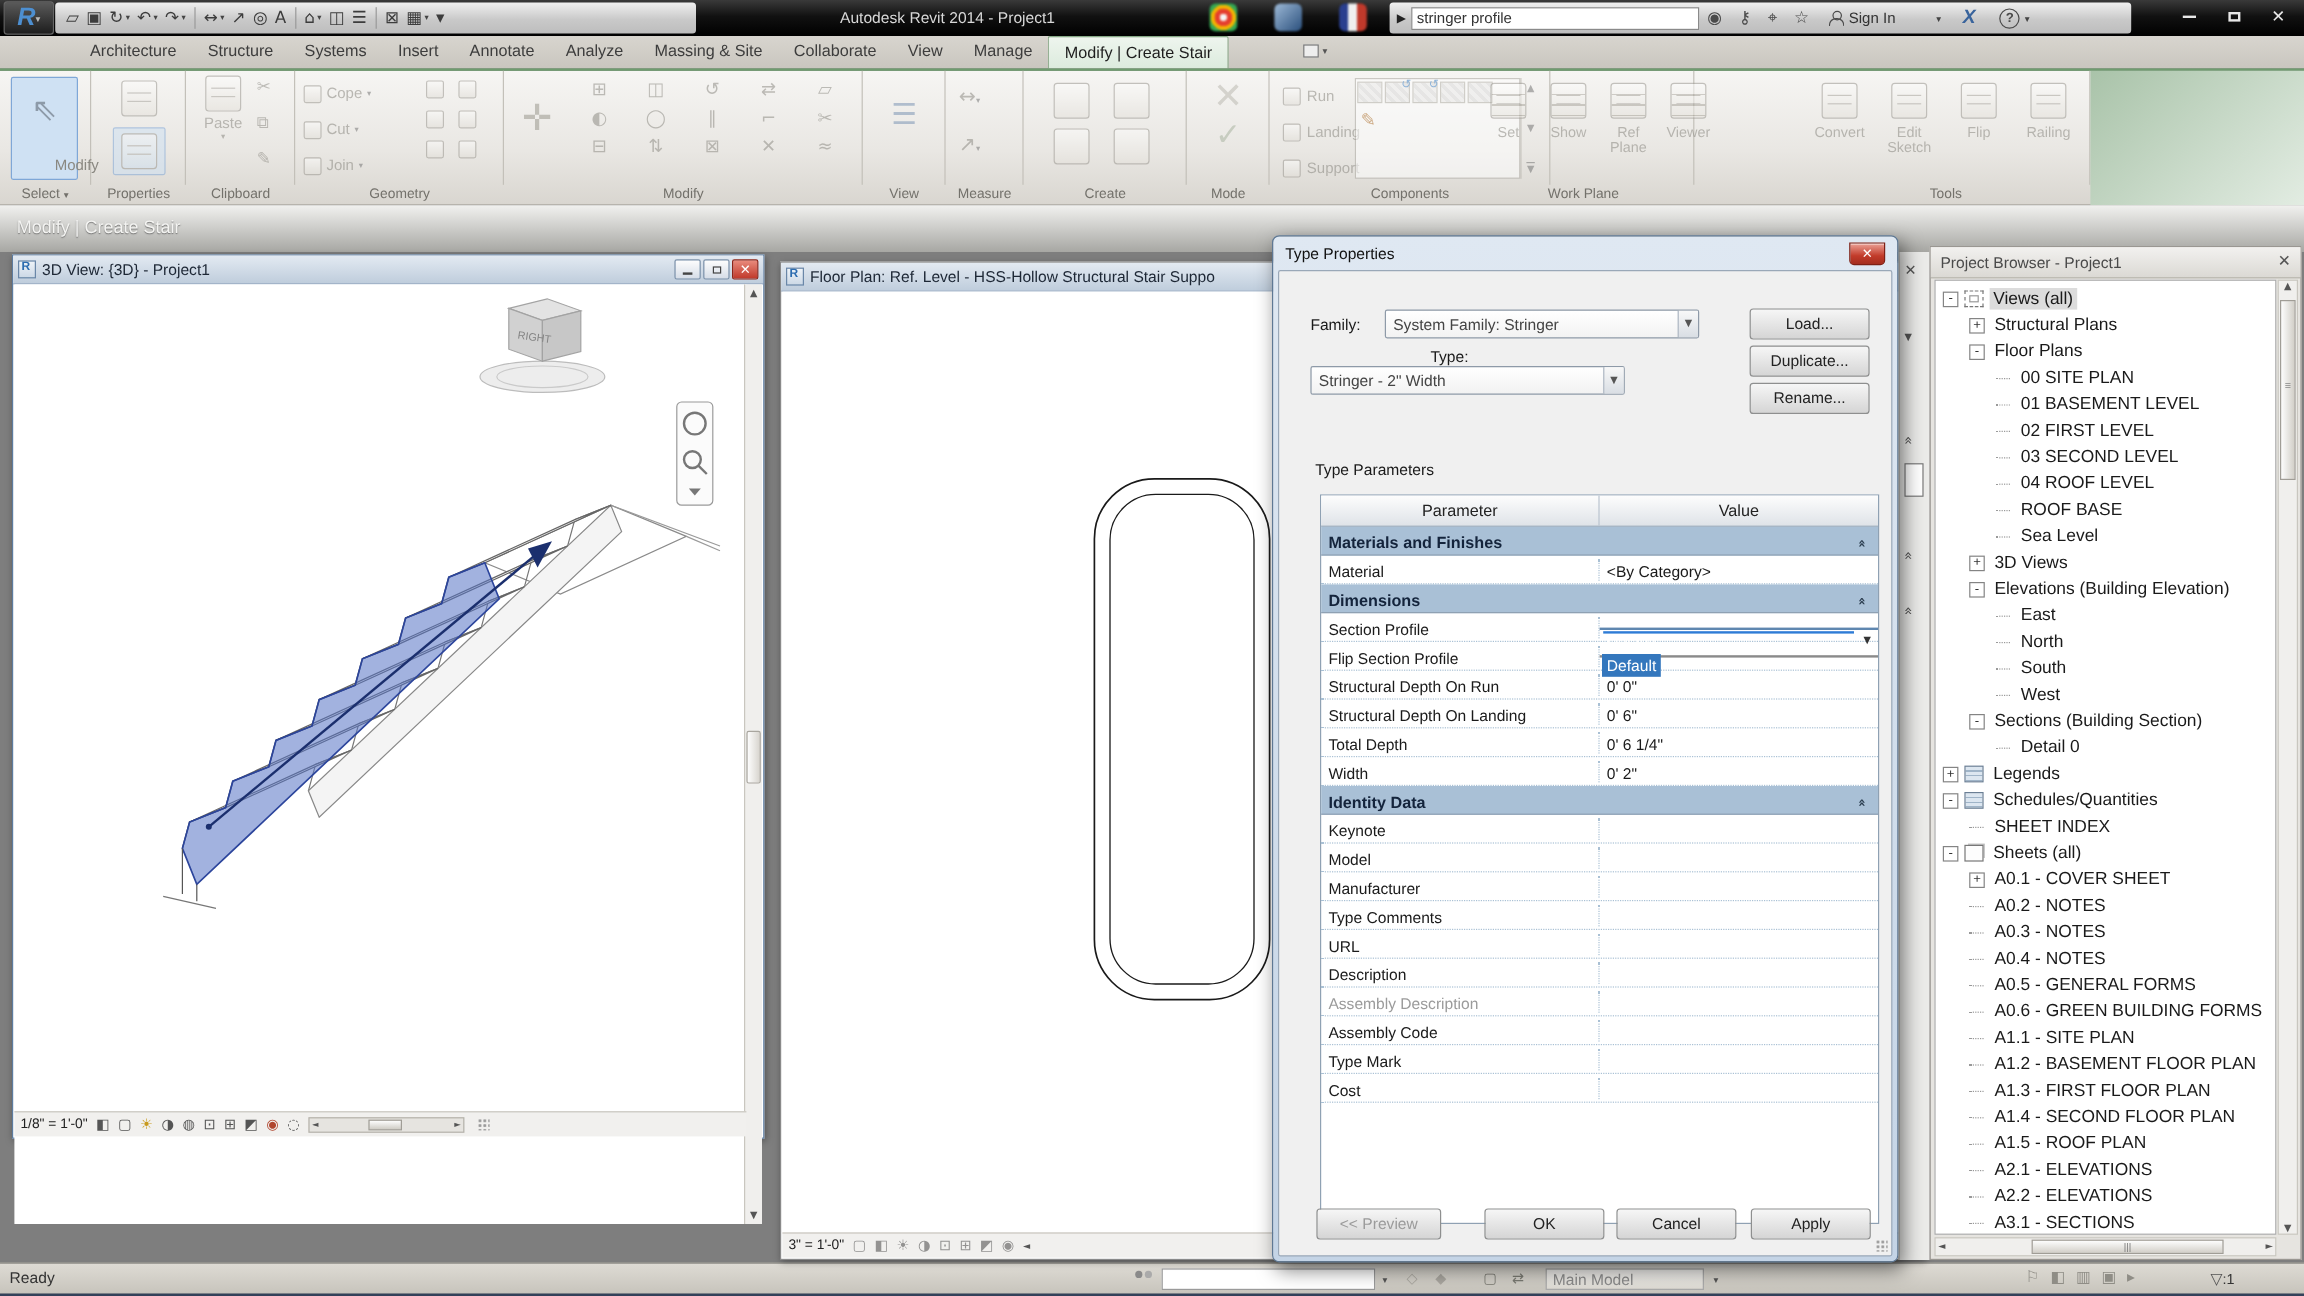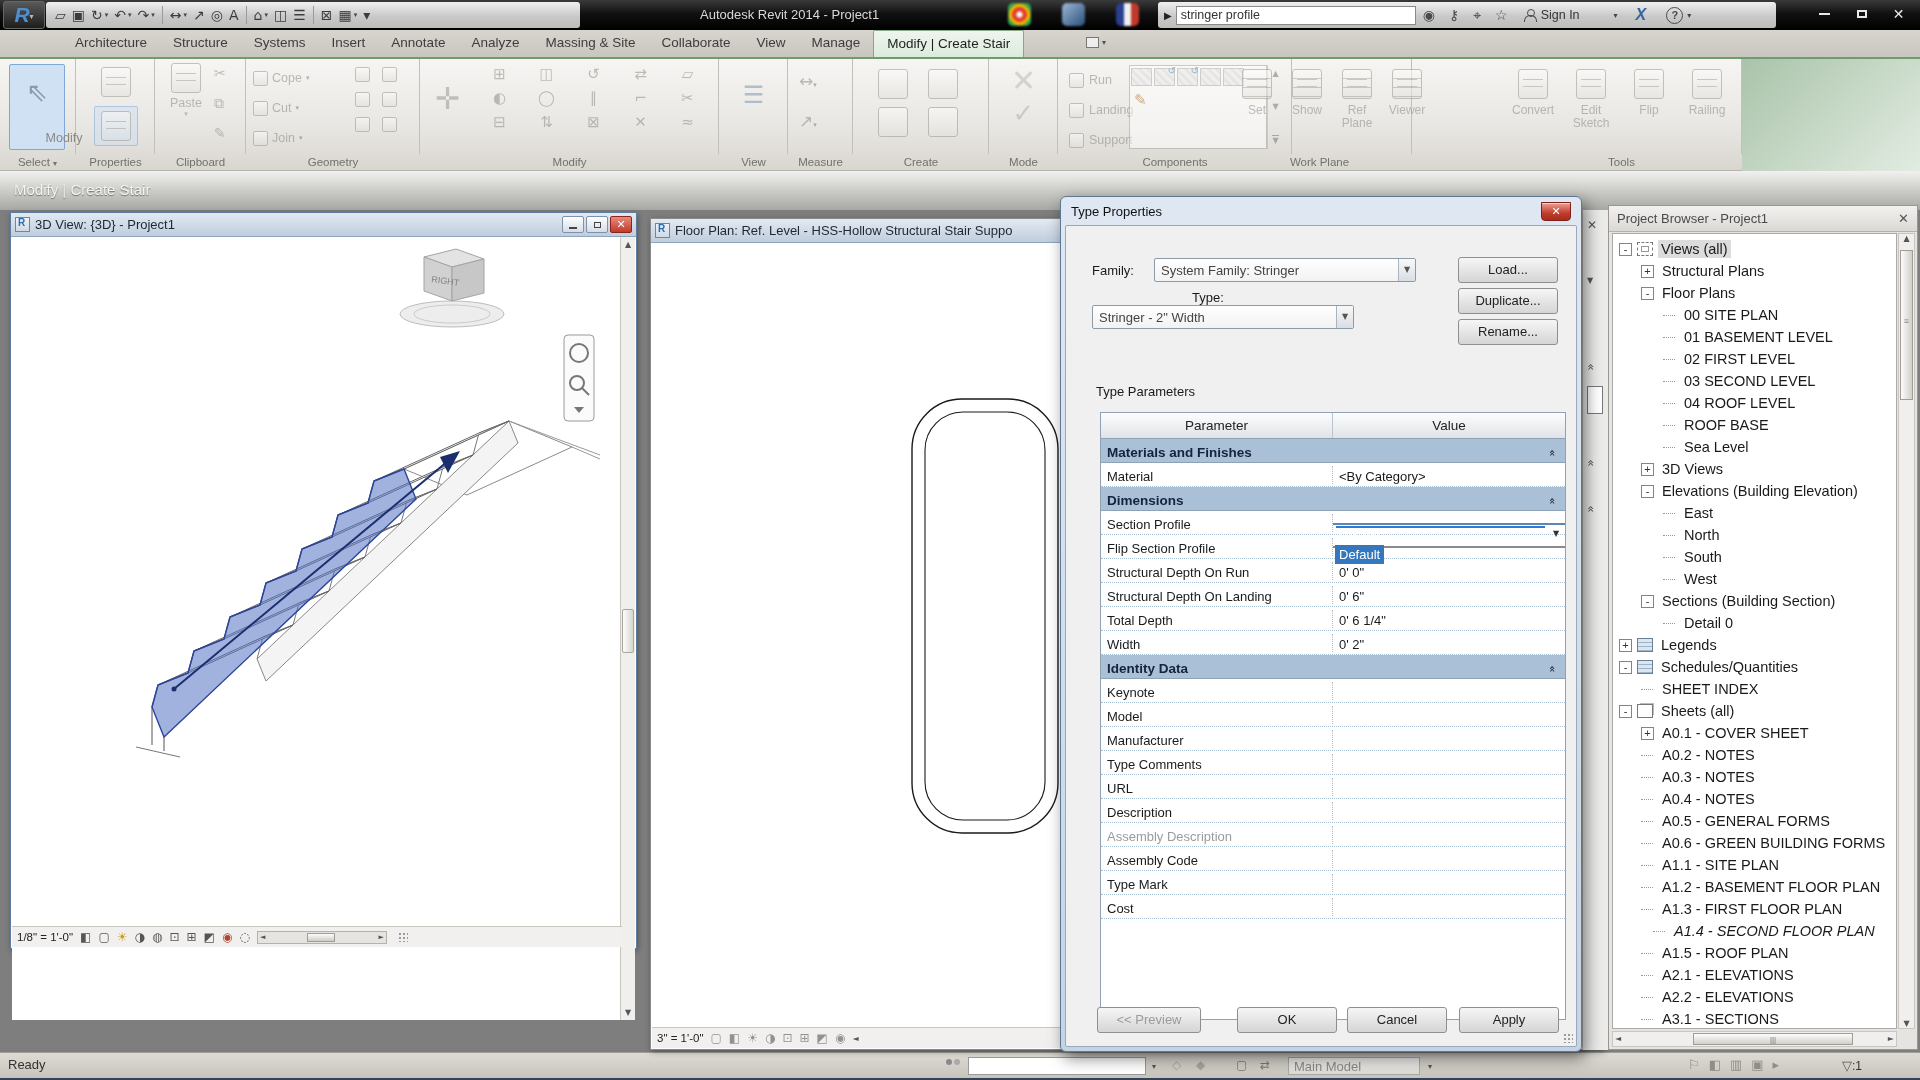--- a/index.html
+++ b/index.html
@@ -956,21 +956,21 @@
       <div class="titem" style="padding-left: 28px;">
         <span class="texp noexp"></span>
 
         <span class="tlabel">A1.2 - BASEMENT FLOOR PLAN</span>
       </div>
       <div class="titem" style="padding-left: 28px;">
         <span class="texp noexp"></span>
 
         <span class="tlabel">A1.3 - FIRST FLOOR PLAN</span>
       </div>
-      <div class="titem" style="padding-left: 40px; font-style: italic;">
+      <div class="titem" style="padding-left: 28px;">
         <span class="texp noexp"></span>
 
         <span class="tlabel">A1.4 - SECOND FLOOR PLAN</span>
       </div>
       <div class="titem" style="padding-left: 28px;">
         <span class="texp noexp"></span>
 
         <span class="tlabel">A1.5 - ROOF PLAN</span>
       </div>
       <div class="titem" style="padding-left: 28px;">

